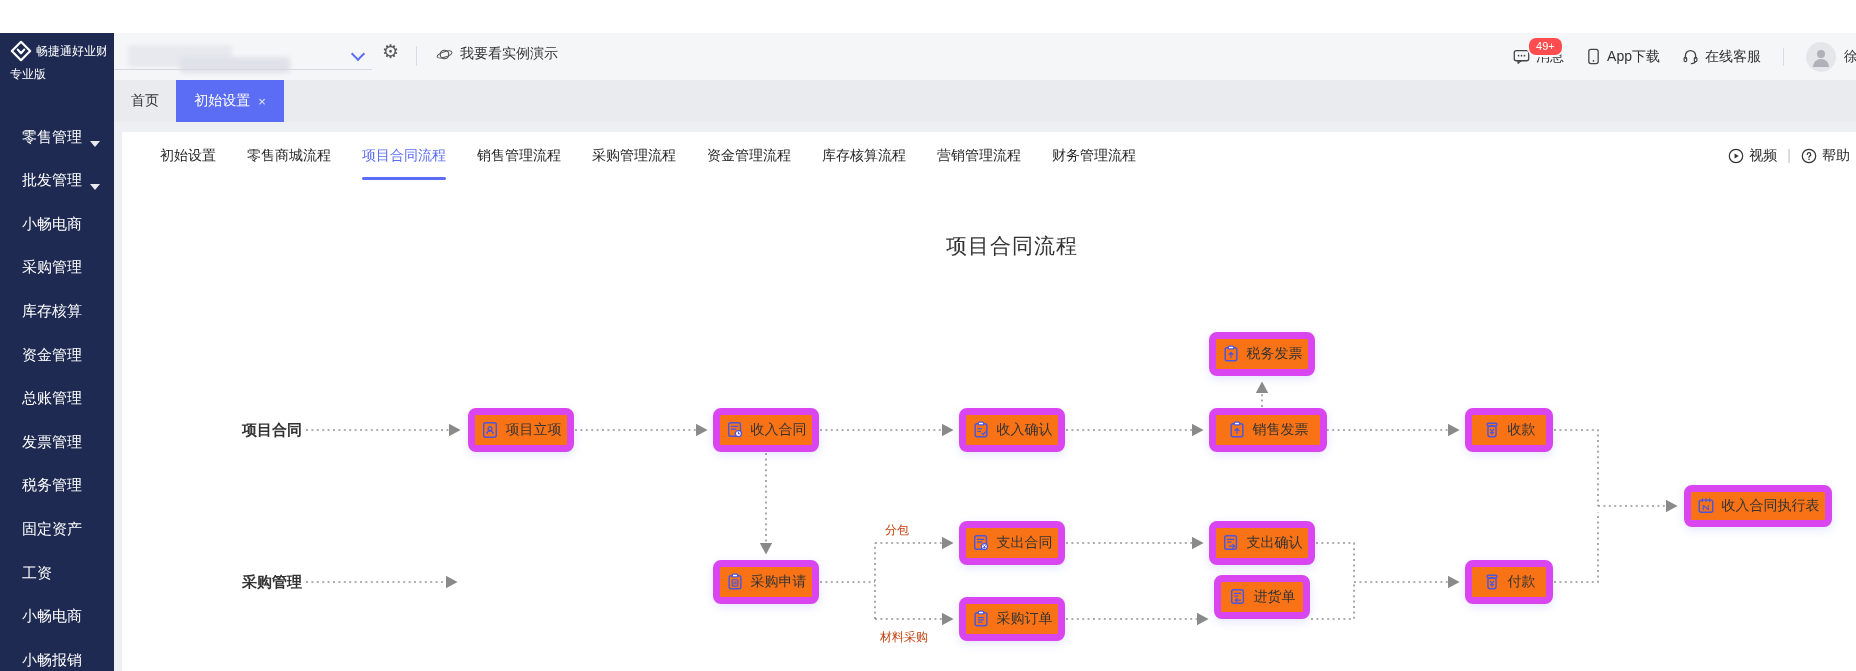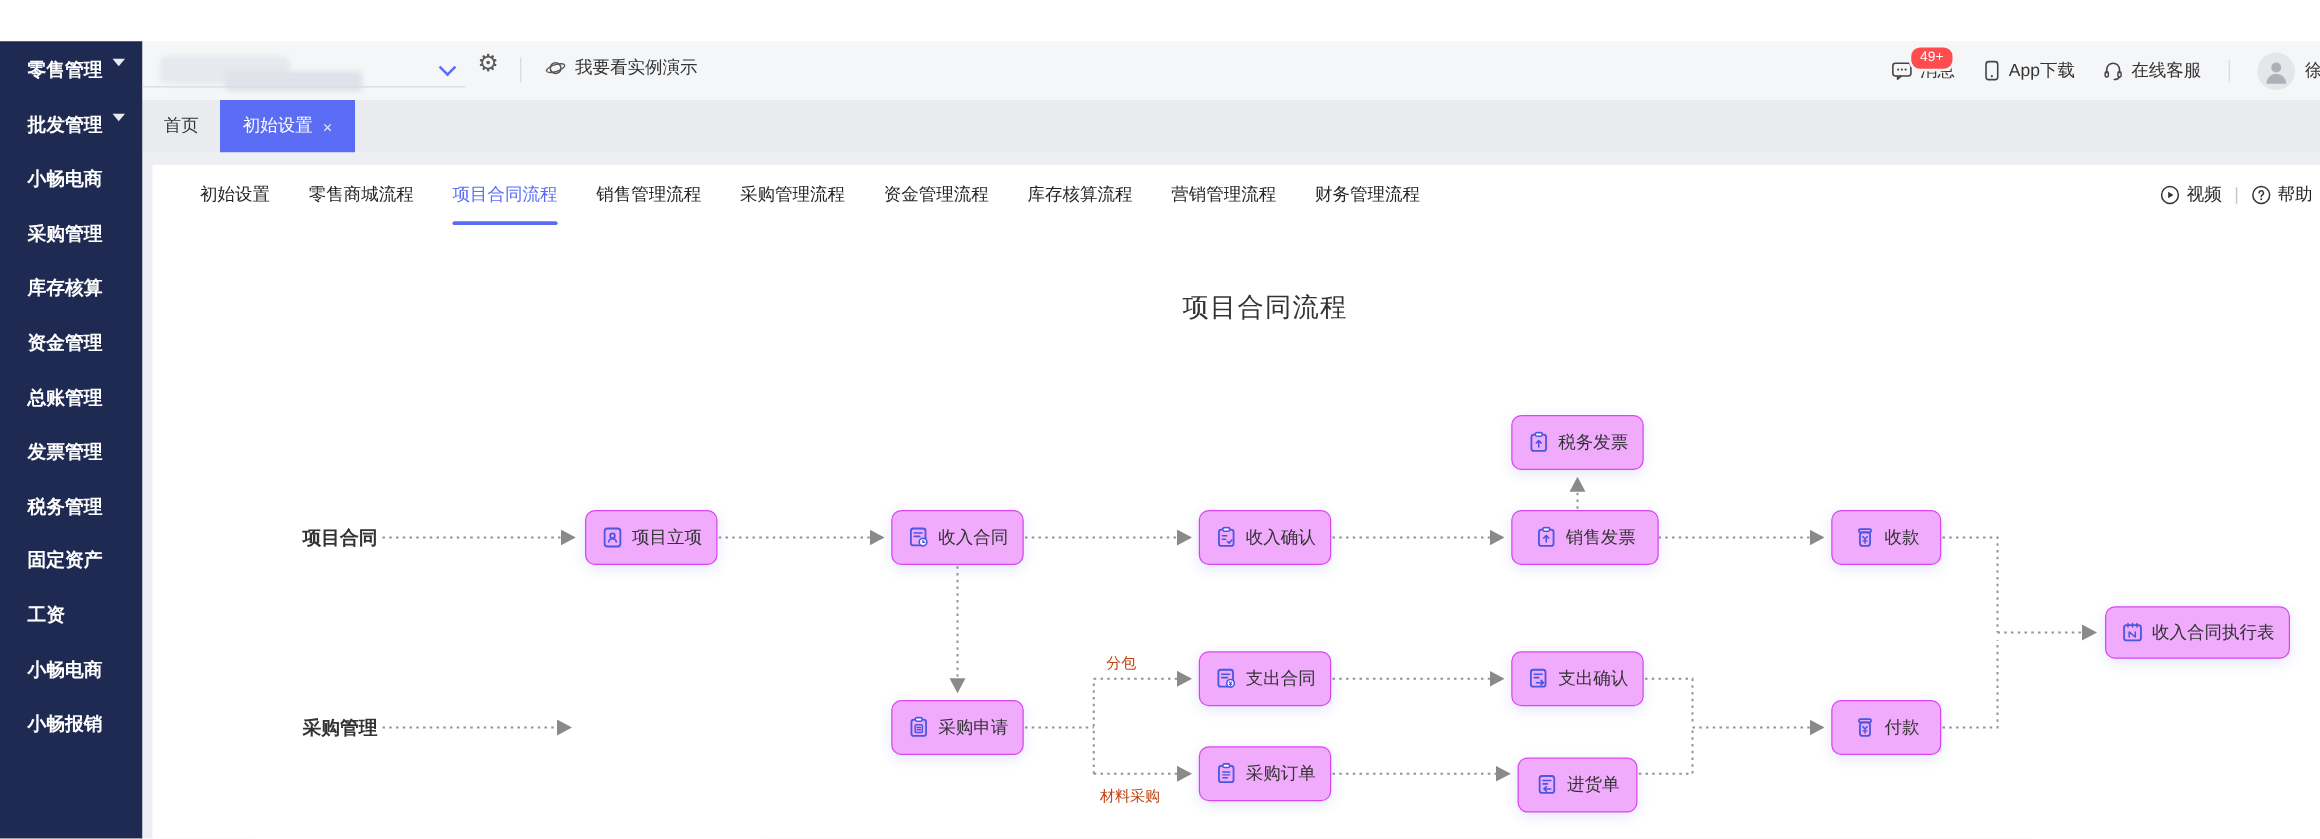--- a/index.html
+++ b/index.html
@@ -11,21 +11,21 @@
   .topstrip { position:absolute; left:0; top:0; width:1856px; height:33px; background:#ffffff; }
 
   
   .sidebar { position:absolute; left:0; top:33px; width:114px; height:638px; background:#1e2a52; color:#fff; }
   .logo-block { height:56px; padding:7px 8px 0 10px; position:relative; }
   .logo-row { display:flex; align-items:center; gap:4px; }
   .logo-mark { width:22px; height:22px; flex:0 0 auto; }
   .brand-name { font-size:12px; color:#fff; white-space:nowrap; overflow:hidden; letter-spacing:0; }
   .edition { font-size:12px; color:#fff; margin-top:4px; }
   .menu { margin-top:14px; }
-  .menu-item { height:43.6px; display:flex; align-items:flex-start; padding-left:22px; font-size:15px; color:#ffffff; cursor:pointer; white-space:nowrap;font-weight:bold; }
+  .menu-item { height:43.6px; display:flex; align-items:flex-end; padding-left:22px; font-size:15px; color:#ffffff; cursor:pointer; white-space:nowrap; }
   .caret-down { display:inline-block; margin-left:8px; width:0; height:0; border-left:5px solid transparent; border-right:5px solid transparent; border-top:6px solid rgba(255,255,255,.9); }
 
   
   .header { position:absolute; left:114px; top:33px; right:0; height:47px; background:#f5f6f8; }
   .blur-patch { position:absolute; border-radius:4px; background:#e7e9ee; filter:blur(2px); }
   .bp1 { left:14px; top:12px; width:104px; height:22px; }
   .bp2 { left:66px; top:24px; width:110px; height:16px; background:#dfe2e9; }
   .search-underline { position:absolute; left:0; top:36px; width:258px; border-bottom:1px solid #d7d9de; }
   .chevron-down { position:absolute; left:238px; top:14px; width:12px; height:12px; }
   .chevron-down::before { content:""; position:absolute; left:1px; top:2px; width:8px; height:8px; border-right:2px solid #5b6cf5; border-bottom:2px solid #5b6cf5; transform:rotate(45deg); }
@@ -57,30 +57,40 @@
   .nav-right .icon-circ { width:16px; height:16px; }
   .nav-right .grp { display:flex; align-items:center; gap:5px; cursor:pointer; }
   .nav-right .bar { color:#c5c5c5; }
 
   
   .canvas { position:absolute; left:0; top:0; width:1742px; height:560px; }
   .flow-title { position:absolute; left:890px; top:100px; transform:translateX(-50%); font-size:21px; font-weight:500; color:#333; letter-spacing:1px; }
   .edges { position:absolute; left:0; top:0; pointer-events:none; }
   .lane-label { position:absolute; font-size:15px; font-weight:700; color:#333; white-space:nowrap; }
   .branch-label { position:absolute; font-size:12px; color:#c2410c; white-space:nowrap; }
-  .node { position:absolute; height:44px; background:#f0abfc; border:1px solid #d946ef; border-radius:8px; box-shadow:0 3px 10px rgba(86,100,240,.16); display:flex; align-items:center; justify-content:center; gap:7px; font-size:14px; color:#333; cursor:pointer; white-space:nowrap; }
+  .node { position:absolute; height:44px; background:#f97316; border:7px solid #d946ef; border-radius:8px; box-shadow:0 3px 10px rgba(86,100,240,.16); display:flex; align-items:center; justify-content:center; gap:7px; font-size:14px; color:#333; cursor:pointer; white-space:nowrap; }
   .node svg { flex:0 0 auto; }
 </style>
 </head>
 <body>
 
 <div class="screen">
   <div class="topstrip"></div>
 
   <div class="sidebar">
+    <div class="logo-block">
+      <div class="logo-row">
+        <svg class="logo-mark" viewBox="0 0 24 24">
+          <path d="M12 2 L22 12 L12 22 L2 12 Z" fill="none" stroke="#fff" stroke-width="2.4" stroke-linejoin="round"></path>
+          <path d="M8.5 10.5 L12 14.5 L15.5 10.5" fill="none" stroke="#fff" stroke-width="2.4" stroke-linecap="round" stroke-linejoin="round"></path>
+        </svg>
+        <span class="brand-name">畅捷通好业财</span>
+      </div>
+      <div class="edition">专业版</div>
+    </div>
     <div class="menu">
       <div class="menu-item">
           <span>零售管理</span>
           <span class="caret-down"></span>
         </div>
       <div class="menu-item">
           <span>批发管理</span>
           <span class="caret-down"></span>
         </div>
       <div class="menu-item">
@@ -361,21 +371,21 @@
           <span>支出确认</span>
         </div>
         <div class="node" style="left:837px; top:465px; width:106px;">
           <svg width="18" height="18" viewBox="0 0 20 20">
             <rect x="3.5" y="3" width="13" height="14.5" rx="2.2" fill="none" stroke="#4a55e0" stroke-width="1.6"></rect>
             <rect x="7" y="1.2" width="6" height="3.2" rx="1.2" fill="#fff" stroke="#4a55e0" stroke-width="1.4"></rect>
             <path d="M7 8.5 h6 M7 11 h6 M7 13.5 h4" stroke="#4a55e0" stroke-width="1.3" stroke-linecap="round"></path>
           </svg>
           <span>采购订单</span>
         </div>
-        <div class="node" style="left:1092px; top:474px; width:96px;">
+        <div class="node" style="left:1092px; top:443px; width:96px;">
           <svg width="18" height="18" viewBox="0 0 20 20">
             <rect x="3" y="2" width="13" height="15" rx="2.2" fill="none" stroke="#4a55e0" stroke-width="1.6"></rect>
             <path d="M6 6 h7 M6 9 h4" stroke="#4a55e0" stroke-width="1.4" stroke-linecap="round"></path>
             <path d="M13 13.5 h-6 M9 11.5 l-2.2 2 2.2 2" fill="none" stroke="#4a55e0" stroke-width="1.4" stroke-linecap="round" stroke-linejoin="round"></path>
           </svg>
           <span>进货单</span>
         </div>
         <div class="node" style="left:1343px; top:428px; width:88px;">
           <svg width="18" height="18" viewBox="0 0 20 20">
             <rect x="4.5" y="2.5" width="11" height="3" rx="1.4" fill="none" stroke="#4a55e0" stroke-width="1.5"></rect>

